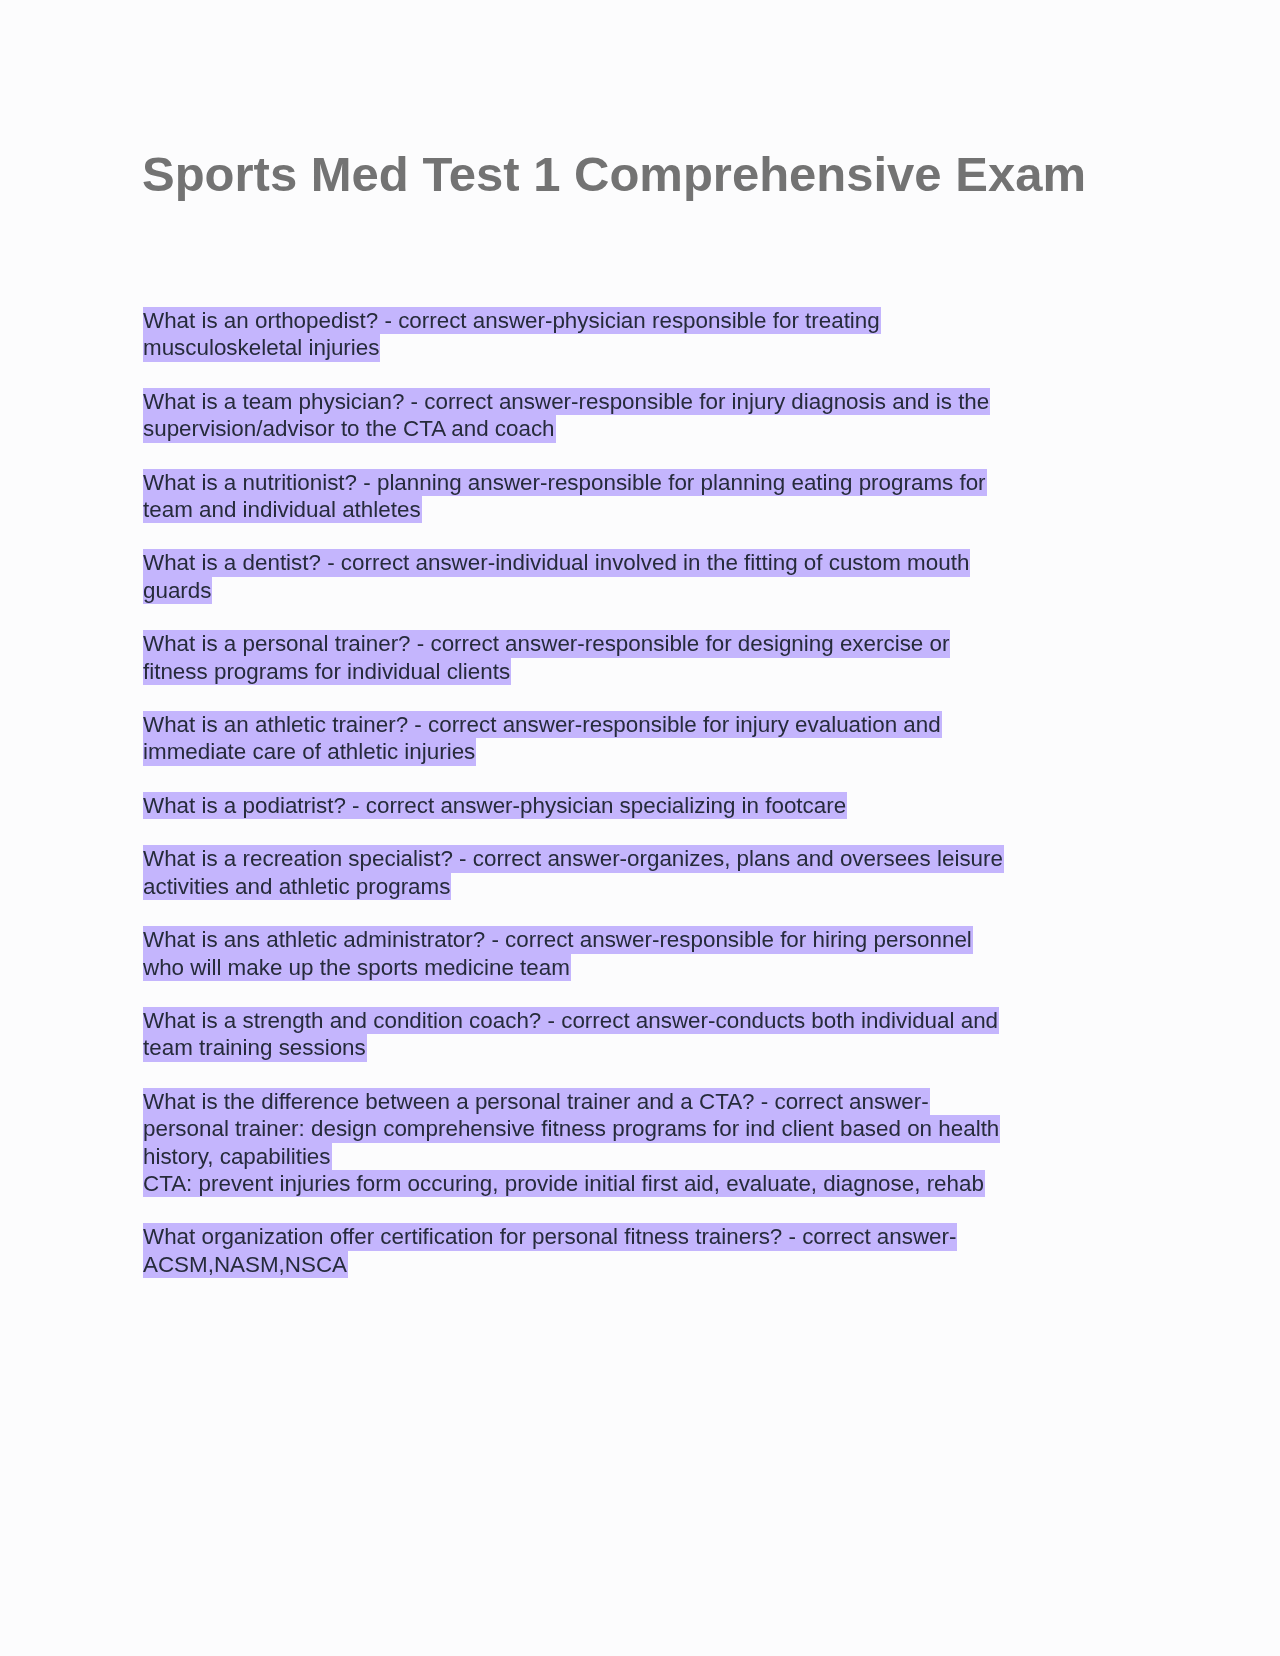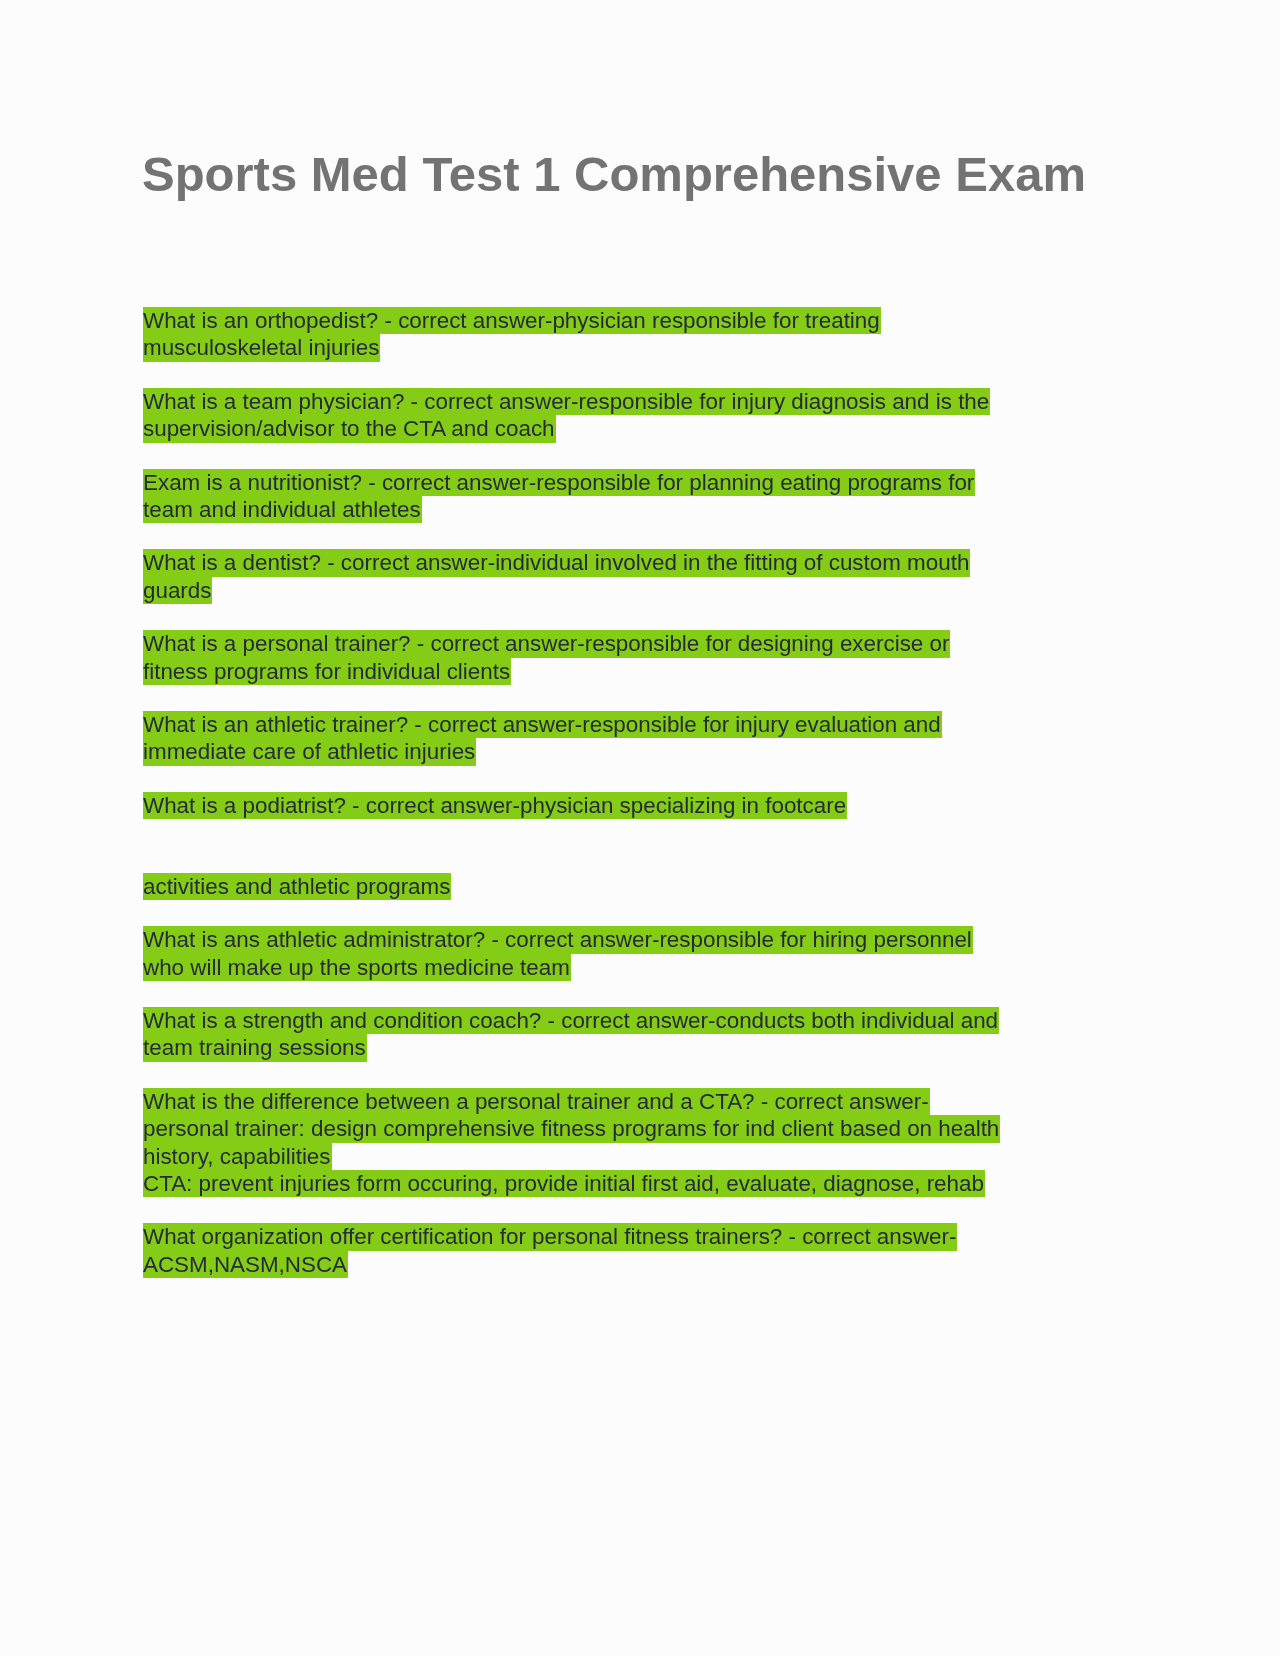--- a/index.html
+++ b/index.html
@@ -29,21 +29,21 @@
     top: 307px;
     width: 1000px;
   }
   .qa-item {
     margin: 0 0 26px 0;
     font-size: 22.4px;
     line-height: 27.4px;
   }
   .qa-line {
     display: inline-block;
-    background: #84cc16;
+    background: #c4b5fd;
     white-space: nowrap;
     padding-right: 1px;
   }
 </style>
 </head>
 <body>
 
 <h1 class="page-title">Sports Med Test 1 Comprehensive Exam</h1>
 
 <div class="qa-list">
@@ -52,21 +52,21 @@
     <span class="qa-line">What is an orthopedist? - correct answer-physician responsible for treating</span><br>
     <span class="qa-line">musculoskeletal injuries</span>
   </div>
 
   <div class="qa-item">
     <span class="qa-line">What is a team physician? - correct answer-responsible for injury diagnosis and is the</span><br>
     <span class="qa-line">supervision/advisor to the CTA and coach</span>
   </div>
 
   <div class="qa-item">
-    <span class="qa-line">Exam is a nutritionist? - correct answer-responsible for planning eating programs for</span><br>
+    <span class="qa-line">What is a nutritionist? - planning answer-responsible for planning eating programs for</span><br>
     <span class="qa-line">team and individual athletes</span>
   </div>
 
   <div class="qa-item">
     <span class="qa-line">What is a dentist? - correct answer-individual involved in the fitting of custom mouth</span><br>
     <span class="qa-line">guards</span>
   </div>
 
   <div class="qa-item">
     <span class="qa-line">What is a personal trainer? - correct answer-responsible for designing exercise or</span><br>
@@ -77,21 +77,21 @@
     <span class="qa-line">What is an athletic trainer? - correct answer-responsible for injury evaluation and</span><br>
     <span class="qa-line">immediate care of athletic injuries</span>
   </div>
 
 
   <div class="qa-item">
     <span class="qa-line">What is a podiatrist? - correct answer-physician specializing in footcare</span>
   </div>
 
   <div class="qa-item">
-    <br>
+    <span class="qa-line">What is a recreation specialist? - correct answer-organizes, plans and oversees leisure</span><br>
     <span class="qa-line">activities and athletic programs</span>
   </div>
 
   <div class="qa-item">
     <span class="qa-line">What is ans athletic administrator? - correct answer-responsible for hiring personnel</span><br>
     <span class="qa-line">who will make up the sports medicine team</span>
   </div>
 
   <div class="qa-item">
     <span class="qa-line">What is a strength and condition coach? - correct answer-conducts both individual and</span><br>

